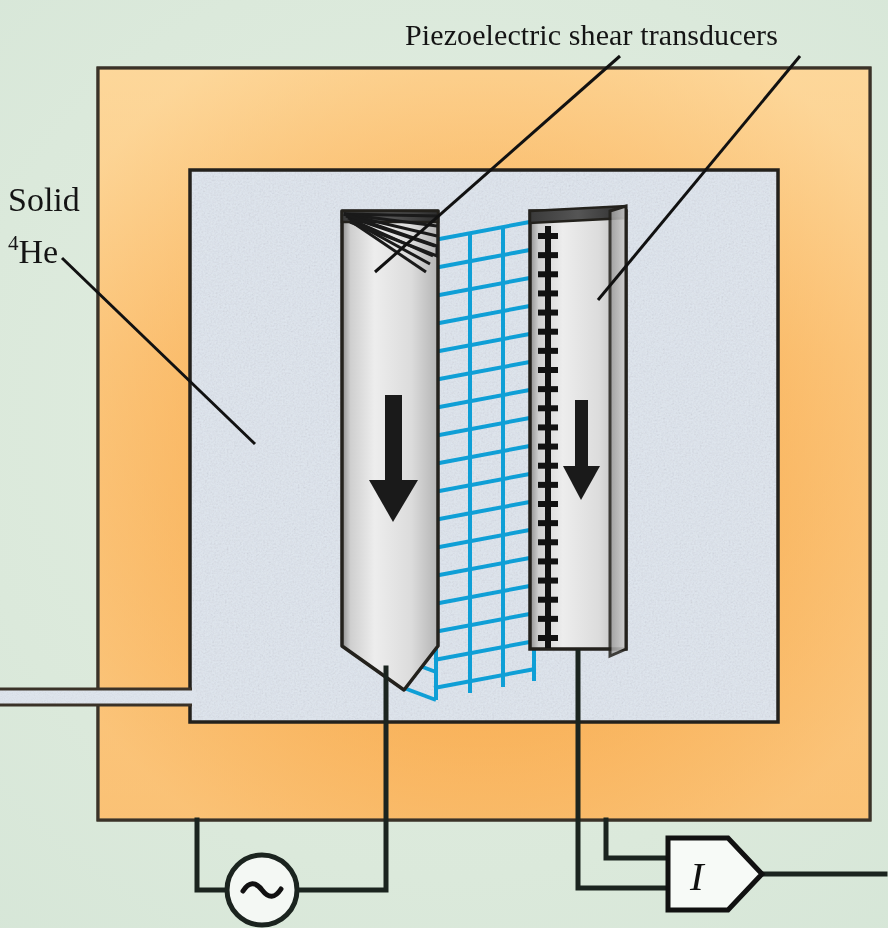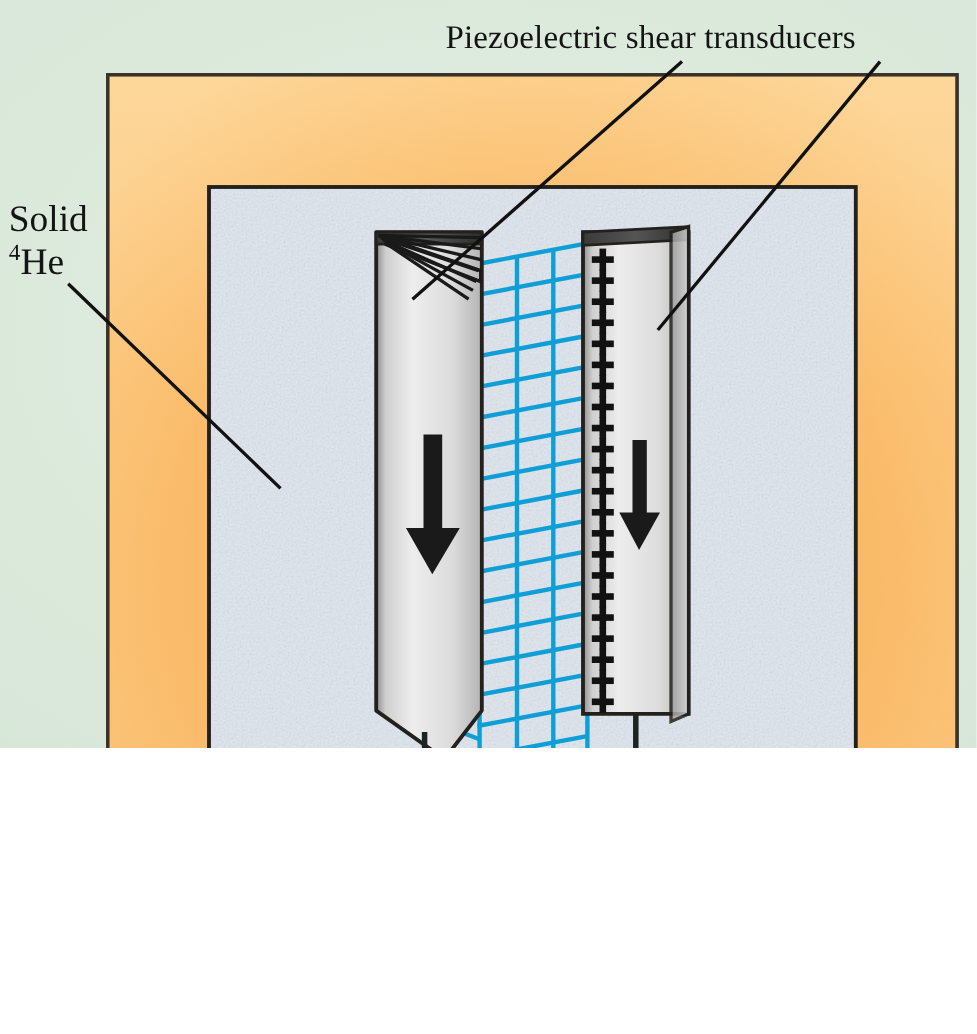--- a/index.html
+++ b/index.html
@@ -4,21 +4,21 @@
 <title>Piezoelectric shear transducers diagram</title>
 <style>
   html, body {
     margin: 0;
     padding: 0;
     background: #ffffff;
   }
   #figure {
     position: relative;
     width: 888px;
-    height: 680px;
+    height: 928px;
     overflow: hidden;
     font-family: "Liberation Serif", "DejaVu Serif", serif;
     background: radial-gradient(ellipse 120% 110% at 50% 45%, #e2eee2 0%, #dbe9db 45%, #cfe2d2 100%);
   }
   .svg-layer {
     position: absolute;
     inset: 0;
     width: 888px;
     height: 940px;
   }
@@ -33,21 +33,21 @@
   }
   .label-solid {
     position: absolute;
     left: 8px;
     top: 182px;
     font-size: 34px;
     color: #141414;
     line-height: 1.05;
     white-space: nowrap;
   }
-  .label-solid .line2 { display: block; }
+  .label-solid .line2 { display: block; margin-top: 14px; }
   .label-solid sup {
     font-size: 0.62em;
     vertical-align: 0.62em;
     margin-right: 0px;
   }
   .amp-letter {
     position: absolute;
     left: 690px;
     top: 852px;
     font-size: 41px;

